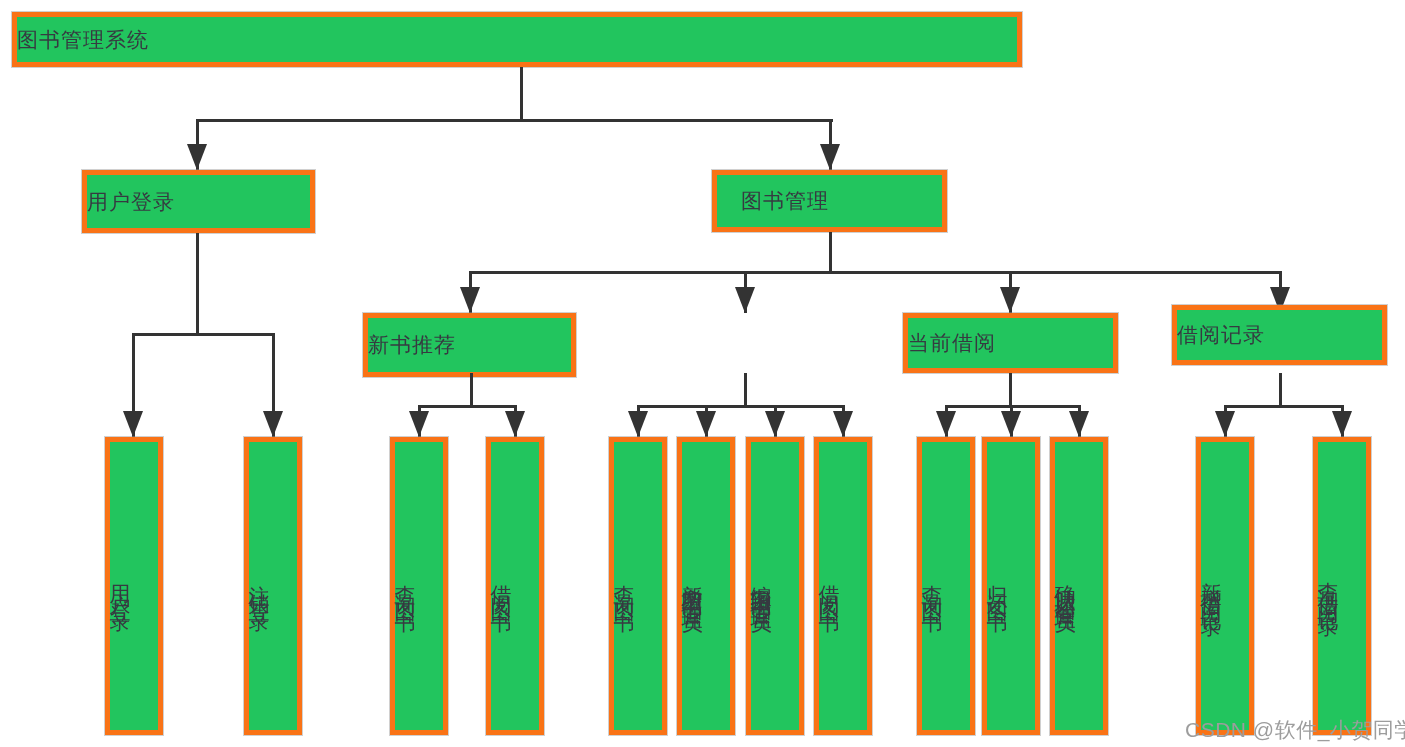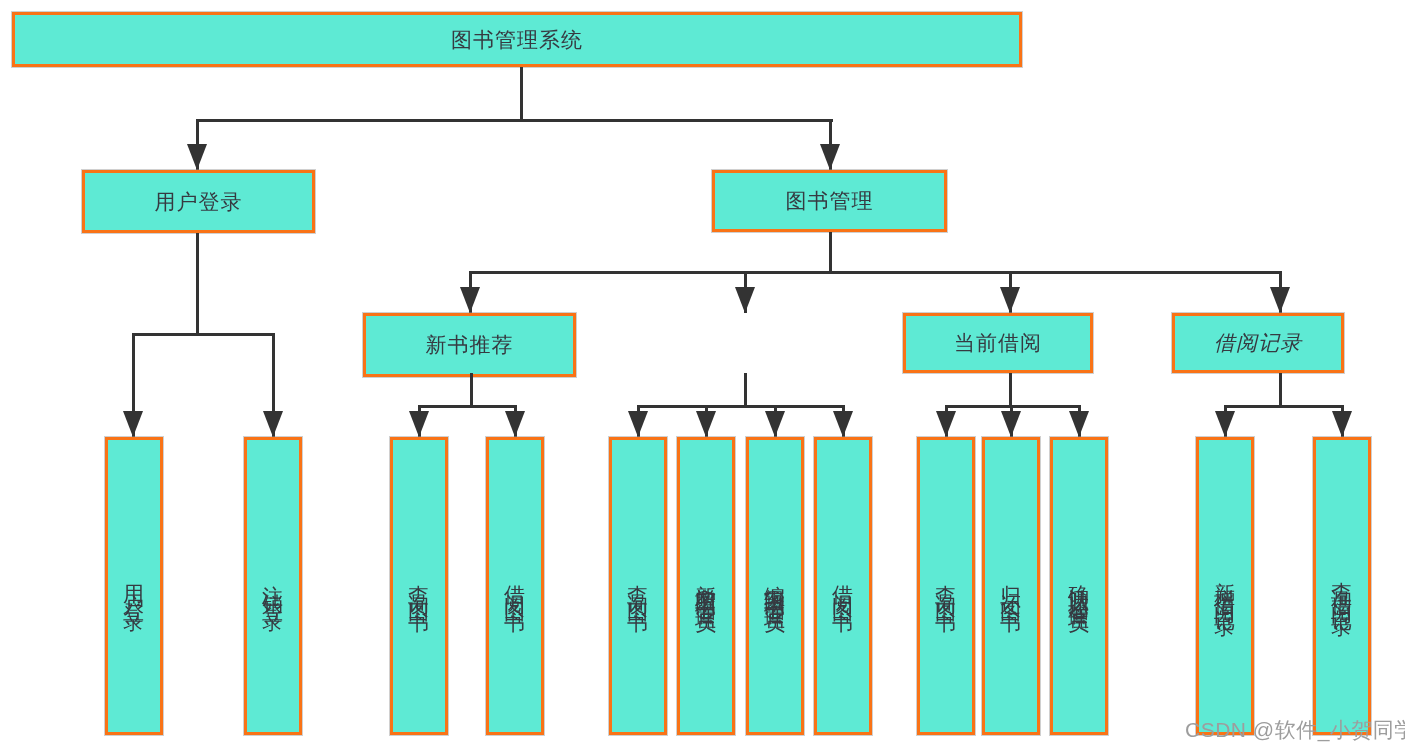--- a/index.html
+++ b/index.html
@@ -6,26 +6,26 @@
   #canvas {
     position:relative;
     width:1405px; height:747px;
     background:#ffffff;
     font-family:"Liberation Sans", sans-serif;
     overflow:hidden;
   }
   .box {
     position:absolute;
     box-sizing:border-box;
-    border:3px solid #f97316;
-    background:#5eead4;
+    border:5px solid #f97316;
+    background:#22c55e;
     box-shadow:0 0 0 1px rgba(150,150,150,0.45);
     display:flex;
     align-items:center;
-    justify-content:center;
+    justify-content:flex-start;
     color:#363a41;
   }
   .hlabel { font-size:21px; letter-spacing:1px; white-space:nowrap; }
   .vbox { top:437px; width:58px; height:298px; }
   .vtext {
     writing-mode:vertical-rl;
     -webkit-writing-mode:vertical-rl;
     text-orientation:mixed;
     font-size:21px;
     letter-spacing:9px;
@@ -61,21 +61,21 @@
   <div class="line" style="left:520px; top:67px;  width:3px;  height:53px;"></div>
   <div class="line" style="left:196px; top:119px; width:637px; height:3px;"></div>
   <div class="line" style="left:196px; top:119px; width:3px;  height:51px;"></div>
   <div class="line" style="left:829px; top:119px; width:3px;  height:51px;"></div>
   <div class="arrow" style="left:187px; top:144px;"></div>
   <div class="arrow" style="left:820px; top:144px;"></div>
 
   <div class="box" style="left:82px; top:170px; width:233px; height:63px;">
     <span class="hlabel">用户登录</span>
   </div>
-  <div class="box" style="left:712px; top:170px; width:235px; height:62px;">
+  <div class="box" style="left:712px; top:170px; width:235px; height:62px;padding-left:24px;">
     <span class="hlabel">图书管理</span>
   </div>
 
   <div class="line" style="left:196px; top:233px; width:3px;   height:101px;"></div>
   <div class="line" style="left:132px; top:333px; width:143px; height:3px;"></div>
   <div class="line" style="left:132px; top:333px; width:3px;   height:104px;"></div>
   <div class="line" style="left:272px; top:333px; width:3px;   height:104px;"></div>
   <div class="arrow" style="left:123px; top:411px;"></div>
   <div class="arrow" style="left:263px; top:411px;"></div>
 
@@ -86,24 +86,24 @@
   <div class="line" style="left:1009px; top:271px; width:3px;   height:42px;"></div>
   <div class="line" style="left:1279px; top:271px; width:3px;   height:42px;"></div>
   <div class="arrow" style="left:460px;  top:287px;"></div>
   <div class="arrow" style="left:735px;  top:287px;"></div>
   <div class="arrow" style="left:1000px; top:287px;"></div>
   <div class="arrow" style="left:1270px; top:287px;"></div>
 
   <div class="box" style="left:363px;  top:313px; width:213px; height:64px;">
     <span class="hlabel">新书推荐</span>
   </div>
-  <div class="box" style="left:903px;  top:313px; width:190px; height:60px;">
+  <div class="box" style="left:903px;  top:313px; width:215px; height:60px;">
     <span class="hlabel">当前借阅</span>
   </div>
-  <div class="box" style="left:1172px; top:313px; width:172px; height:60px;font-style:italic;">
+  <div class="box" style="left:1172px; top:305px; width:215px; height:60px;">
     <span class="hlabel">借阅记录</span>
   </div>
 
   <div class="line" style="left:470px; top:373px; width:3px;  height:34px;"></div>
   <div class="line" style="left:418px; top:405px; width:99px; height:3px;"></div>
   <div class="line" style="left:418px; top:405px; width:3px;  height:32px;"></div>
   <div class="line" style="left:514px; top:405px; width:3px;  height:32px;"></div>
   <div class="arrow" style="left:409px; top:411px;"></div>
   <div class="arrow" style="left:505px; top:411px;"></div>
 

